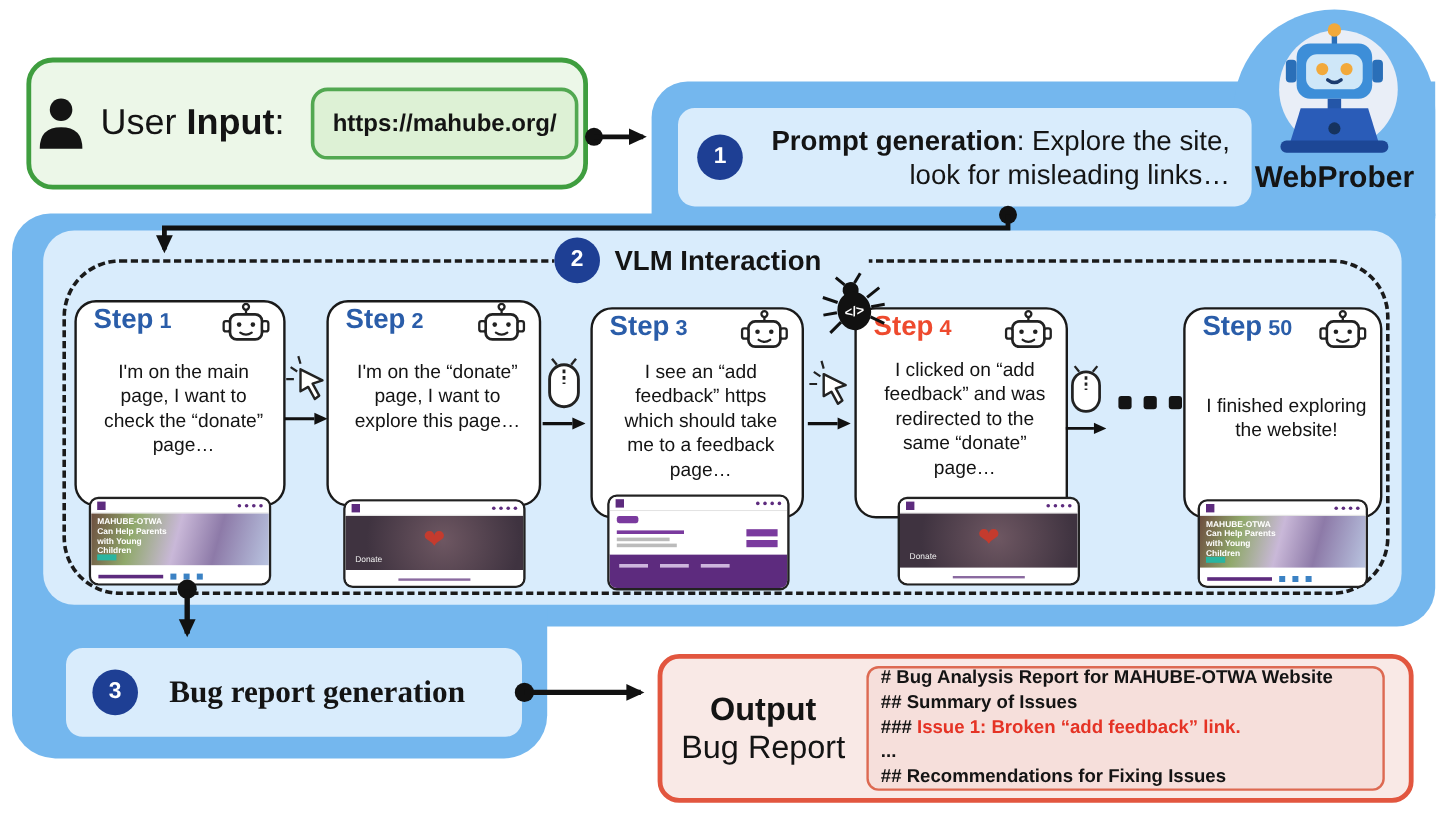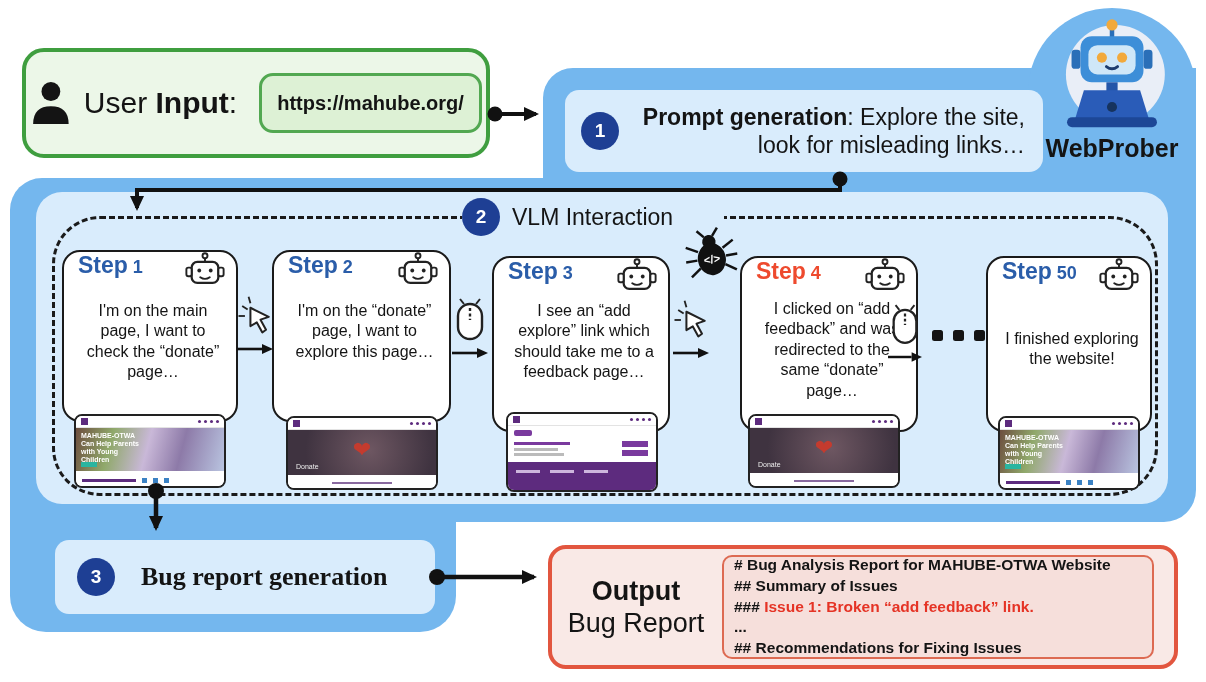--- a/index.html
+++ b/index.html
@@ -39,33 +39,33 @@
              display:flex;align-items:center;padding:0 10px 0 16px;box-sizing:border-box;}
   .numcircle{width:38px;height:38px;min-width:38px;border-radius:50%;background:var(--navy);color:#fff;
              font-weight:bold;font-size:19px;display:flex;align-items:center;justify-content:center;}
   .prompttext{font-size:23px;line-height:1.22;text-align:right;width:398px;margin-left:8px;}
   
   .logo{left:1040px;top:16px;width:144px;height:118px;z-index:4;}
   .logolabel{left:1028px;top:134px;width:168px;text-align:center;font-weight:bold;font-size:25px;z-index:4;}
   
   .vlmlabel{left:462px;top:194px;width:262px;height:46px;background:var(--lblue);display:flex;align-items:center;
             gap:12px;z-index:4;}
-  .vlmtitle{font-weight:normal;font-size:23px;}
+  .vlmtitle{font-weight:bold;font-size:23px;}
   
   .card{position:absolute;background:#fff;border:2.5px solid #1a1a1a;border-radius:18px;z-index:5;
         display:flex;flex-direction:column;box-sizing:border-box;padding:0 8px 8px 14px;}
   .card-head{display:flex;justify-content:space-between;align-items:flex-start;padding-right:2px;}
   .step-title{font-weight:bold;font-size:23px;color:var(--stepblue);white-space:nowrap;}
   .step-num{font-size:18px;margin-left:5px;}
   .red-title .step-title{color:var(--stepred);}
   .card-body{font-size:16px;line-height:1.28;text-align:center;margin-top:12px;padding:0 2px;}
   .card1{left:62px;top:250px;width:176px;height:172px;}
   .card2{left:272px;top:250px;width:179px;height:172px;}
   .card3{left:492px;top:256px;width:178px;height:176px;}
-  .card4{left:740px;top:256px;width:178px;height:176px;}
+  .card4{left:712px;top:256px;width:178px;height:176px;}
   .card5{left:986px;top:256px;width:166px;height:176px;}
   
   .thumb{position:absolute;width:152px;height:74px;background:#fff;border:2px solid #222;border-radius:8px;
          overflow:hidden;z-index:6;box-sizing:border-box;}
   .t1{left:74px;top:414px;}
   .t2{left:286px;top:416px;}
   .t3{left:506px;top:412px;height:80px;}
   .t4{left:748px;top:414px;}
   .t5{left:998px;top:416px;width:142px;}
   .tbar{height:11px;background:#fff;border-bottom:1px solid #e3e3e3;display:flex;align-items:center;padding:0 5px;gap:2px;}
@@ -204,21 +204,21 @@
           <circle cx="22" cy="3.5" r="2.6" fill="#fff" stroke="#222" stroke-width="2"></circle>
           <line x1="22" y1="6" x2="22" y2="10" stroke="#222" stroke-width="2"></line>
           <rect x="8" y="10" width="28" height="22" rx="6" fill="#fff" stroke="#222" stroke-width="2.4"></rect>
           <rect x="2.5" y="16" width="5.5" height="9" rx="2" fill="#fff" stroke="#222" stroke-width="2"></rect>
           <rect x="36" y="16" width="5.5" height="9" rx="2" fill="#fff" stroke="#222" stroke-width="2"></rect>
           <circle cx="16" cy="19" r="2" fill="#222"></circle>
           <circle cx="28" cy="19" r="2" fill="#222"></circle>
           <path d="M17,26 Q22,29.5 27,26" stroke="#222" stroke-width="2" fill="none" stroke-linecap="round"></path>
         </svg>
     </div>
-    <div class="card-body" style="margin-top:6px;">I see an “add explore” link which should take me to a feedback page…</div>
+    <div class="card-body" style="margin-top:6px;">I see an “add feedback” https which should take me to a feedback page…</div>
   </div>
 
   <div class="card card4 red-title">
     <div class="card-head">
       <div class="step-title"><span>Step</span><span class="step-num">4</span></div>
       <svg width="42" height="37" viewBox="0 0 44 38">
           <circle cx="22" cy="3.5" r="2.6" fill="#fff" stroke="#222" stroke-width="2"></circle>
           <line x1="22" y1="6" x2="22" y2="10" stroke="#222" stroke-width="2"></line>
           <rect x="8" y="10" width="28" height="22" rx="6" fill="#fff" stroke="#222" stroke-width="2.4"></rect>
           <rect x="2.5" y="16" width="5.5" height="9" rx="2" fill="#fff" stroke="#222" stroke-width="2"></rect>

